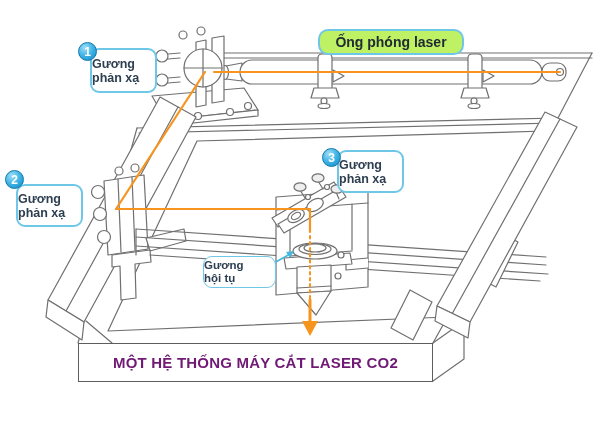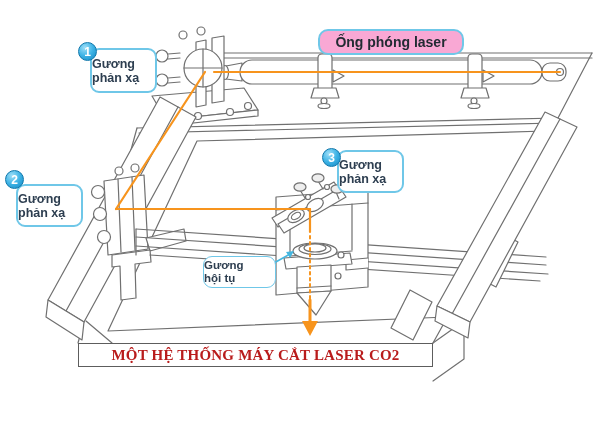--- a/index.html
+++ b/index.html
@@ -16,29 +16,29 @@
   }
   .label-box span{display:block;}
   .badge{
     position:absolute;width:19px;height:19px;border-radius:50%;z-index:6;
     background:radial-gradient(circle at 35% 28%, #9edef7 0%, #3fb4e6 48%, #1188c4 100%);
     color:#ffffff;font-weight:bold;font-size:12px;line-height:19px;text-align:center;
     border:1px solid #0e77ab;box-sizing:border-box;
   }
   .tube-label{
     position:absolute;left:318px;top:29px;width:146px;height:26px;
-    background:#f9a8d4;border:2px solid #6fc7e8;border-radius:10px;color:#222b33;
+    background:#bef264;border:2px solid #6fc7e8;border-radius:10px;color:#222b33;
     font-weight:bold;font-size:14px;display:flex;align-items:center;justify-content:center;
     z-index:5;box-sizing:border-box;
   }
   .caption-box{
-    position:absolute;left:78px;top:343px;width:355px;height:24px;
-    background:#fff;border:1.4px solid #5d5d5d;color:#b91c1c;
+    position:absolute;left:78px;top:343px;width:355px;height:39px;
+    background:#fff;border:1.4px solid #5d5d5d;color:#701a75;
     font-weight:bold;font-size:15px;display:flex;align-items:center;justify-content:center;
-    letter-spacing:0.2px;z-index:4;box-sizing:border-box;white-space:nowrap;font-family:Liberation Serif, serif;
+    letter-spacing:0.2px;z-index:4;box-sizing:border-box;white-space:nowrap;
   }
   #box1{left:90px;top:48px;width:67px;height:45px;font-size:12.5px;}
   #box2{left:16px;top:184px;width:67px;height:43px;font-size:12.5px;}
   #box3{left:337px;top:150px;width:67px;height:43px;font-size:12.5px;}
   #box-focus{left:203px;top:256px;width:73px;height:32px;font-size:11.5px;border-width:1.6px;}
   #badge1{left:78px;top:42px;}
   #badge2{left:5px;top:170px;}
   #badge3{left:322px;top:148px;}
 </style>
 </head>

